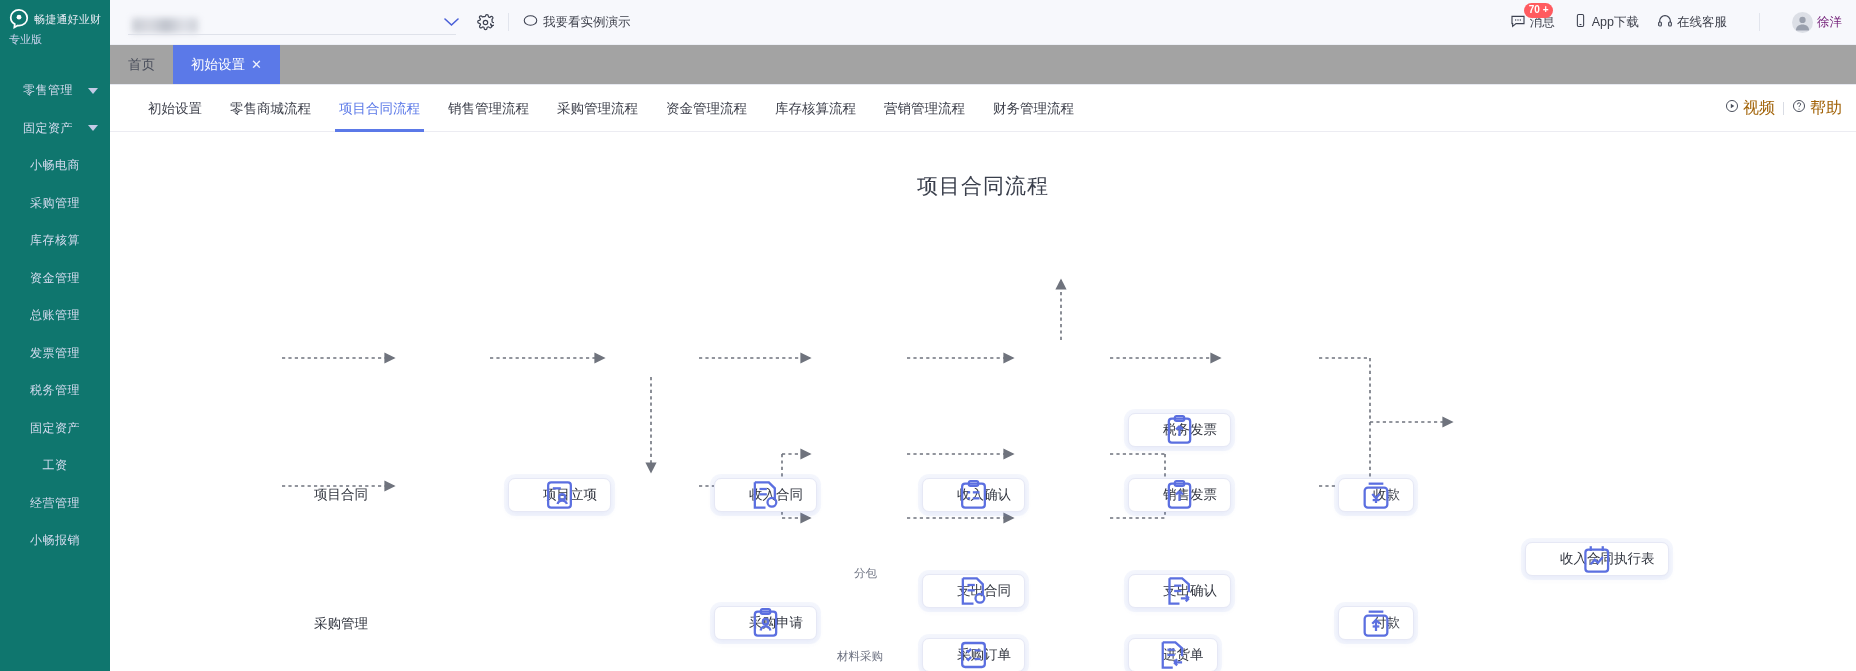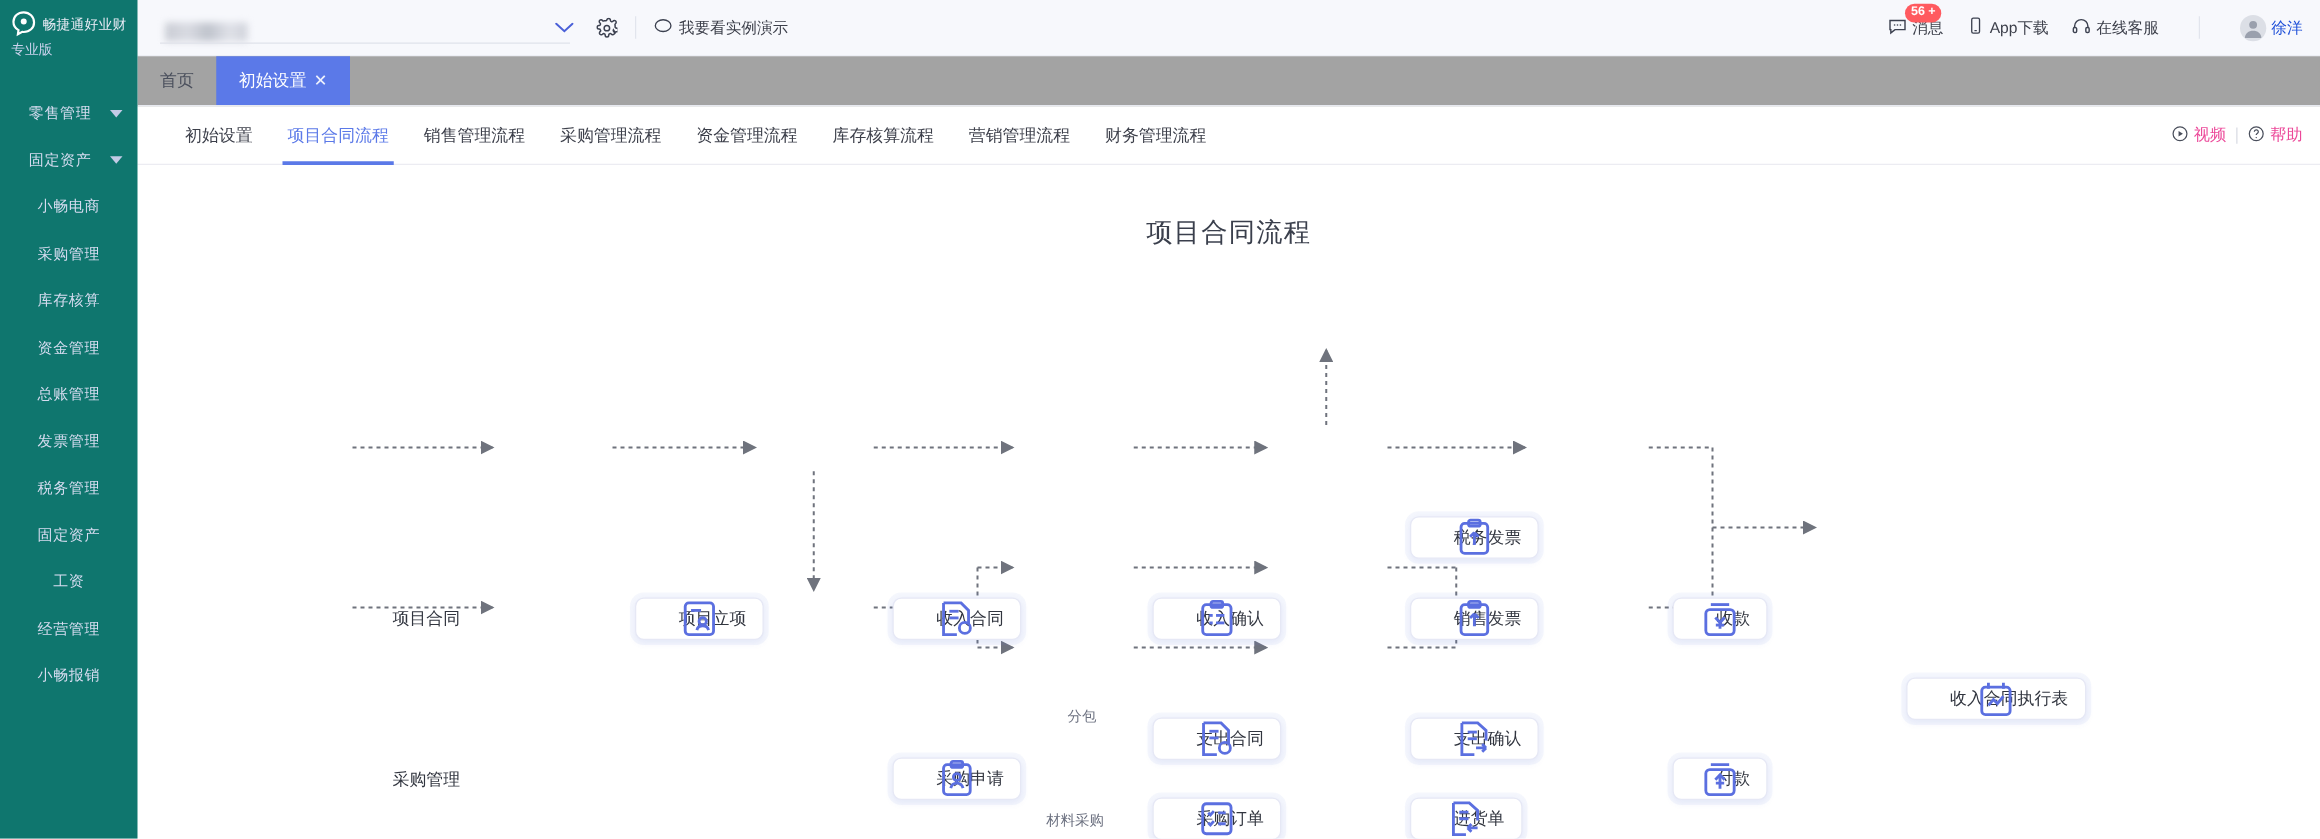--- a/index.html
+++ b/index.html
@@ -61,21 +61,21 @@
   .tr-item{ display:flex; align-items:center; gap:4px; color:#3c3f4a; font-size:12.5px; cursor:pointer; position:relative; }
   .badge{
     position:absolute; left:14px; top:-10px; background:#ff5a5f; color:#fff;
     font-size:10px; line-height:1; padding:2.5px 4px 3px 5px; border-radius:8px;
     font-weight:bold; white-space:nowrap;
   }
   .avatar{
     width:21px; height:21px; border-radius:50%; background:#dcdfe6;
     display:flex; align-items:center; justify-content:center; overflow:hidden;
   }
-  .username{ color:#1d4ed8; font-size:12.5px; }
+  .username{ color:#701a75; font-size:12.5px; }
 
   
   .tabstrip{
     height:40px; flex:0 0 40px; background:#a3a3a3; display:flex; align-items:stretch;
     border-bottom:1px solid #e7e9f0; padding-left:0;
   }
   .tab{
     display:flex; align-items:center; justify-content:center; gap:6px;
     padding:0 18px; font-size:13.5px; color:#4a4f5c; cursor:pointer; min-width:62px;
   }
@@ -89,21 +89,21 @@
   }
   .subtab{
     font-size:13.5px; color:#3c3f4a; padding:0 14px; height:47px; line-height:47px;
     cursor:pointer; position:relative; white-space:nowrap;
   }
   .subtab.active{ color:#5b79e8; }
   .subtab.active::after{
     content:""; position:absolute; left:10px; right:10px; bottom:0; height:2.5px; background:#5b79e8;
   }
   .sub-right{ margin-left:auto; display:flex; align-items:center; gap:0; padding-right:6px; }
-  .sr-item{ display:flex; align-items:center; gap:4px; font-size:13px; color:#ec4899; cursor:pointer; padding:0 8px; }
+  .sr-item{ display:flex; align-items:center; gap:4px; font-size:16px; color:#a16207; cursor:pointer; padding:0 8px; }
   .sr-sep{ width:1px; height:13px; background:#d9dce4; }
 
   
   .canvas{ flex:1; position:relative; overflow:hidden; background:#fff; }
   .chart-title{
     position:absolute; left:0; right:0; top:40px; text-align:center;
     font-size:21px; color:#3a3f4c; letter-spacing:1px;
   }
   .flow{ position:absolute; inset:0; }
   .flow svg{ position:absolute; left:0; top:0; width:100%; height:100%; overflow:visible; }
@@ -213,21 +213,21 @@
         <span class="tr-item">
           <span>
             <svg width="16" height="16" viewBox="0 0 24 24" fill="none" stroke="#3c4150" stroke-width="1.7">
               <path d="M3 5h18v11H9l-5 4v-4H3z"></path>
               <circle cx="8.5" cy="10.5" r="1" fill="#3c4150" stroke="none"></circle>
               <circle cx="12" cy="10.5" r="1" fill="#3c4150" stroke="none"></circle>
               <circle cx="15.5" cy="10.5" r="1" fill="#3c4150" stroke="none"></circle>
             </svg>
           </span>
           <span>消息</span>
-          <span class="badge">56 +</span>
+          <span class="badge">70 +</span>
         </span>
         <span class="tr-item">
           <span>
             <svg width="15" height="15" viewBox="0 0 24 24" fill="none" stroke="#3c4150" stroke-width="1.7">
               <rect x="7" y="2.5" width="10" height="19" rx="2"></rect>
                 <line x1="10.5" y1="18.5" x2="13.5" y2="18.5"></line>
             </svg>
           </span>
           <span>App下载</span>
         </span>
@@ -259,20 +259,21 @@
         <span>首页</span>
       </div>
       <div class="tab active">
         <span>初始设置</span>
         <span class="x">✕</span>
       </div>
     </div>
 
     <div class="subtabs">
       <div class="subtab"><span>初始设置</span></div>
+      <div class="subtab"><span>零售商城流程</span></div>
       <div class="subtab active"><span>项目合同流程</span></div>
       <div class="subtab"><span>销售管理流程</span></div>
       <div class="subtab"><span>采购管理流程</span></div>
       <div class="subtab"><span>资金管理流程</span></div>
       <div class="subtab"><span>库存核算流程</span></div>
       <div class="subtab"><span>营销管理流程</span></div>
       <div class="subtab"><span>财务管理流程</span></div>
       <div class="sub-right">
         <span class="sr-item">
           <span>

